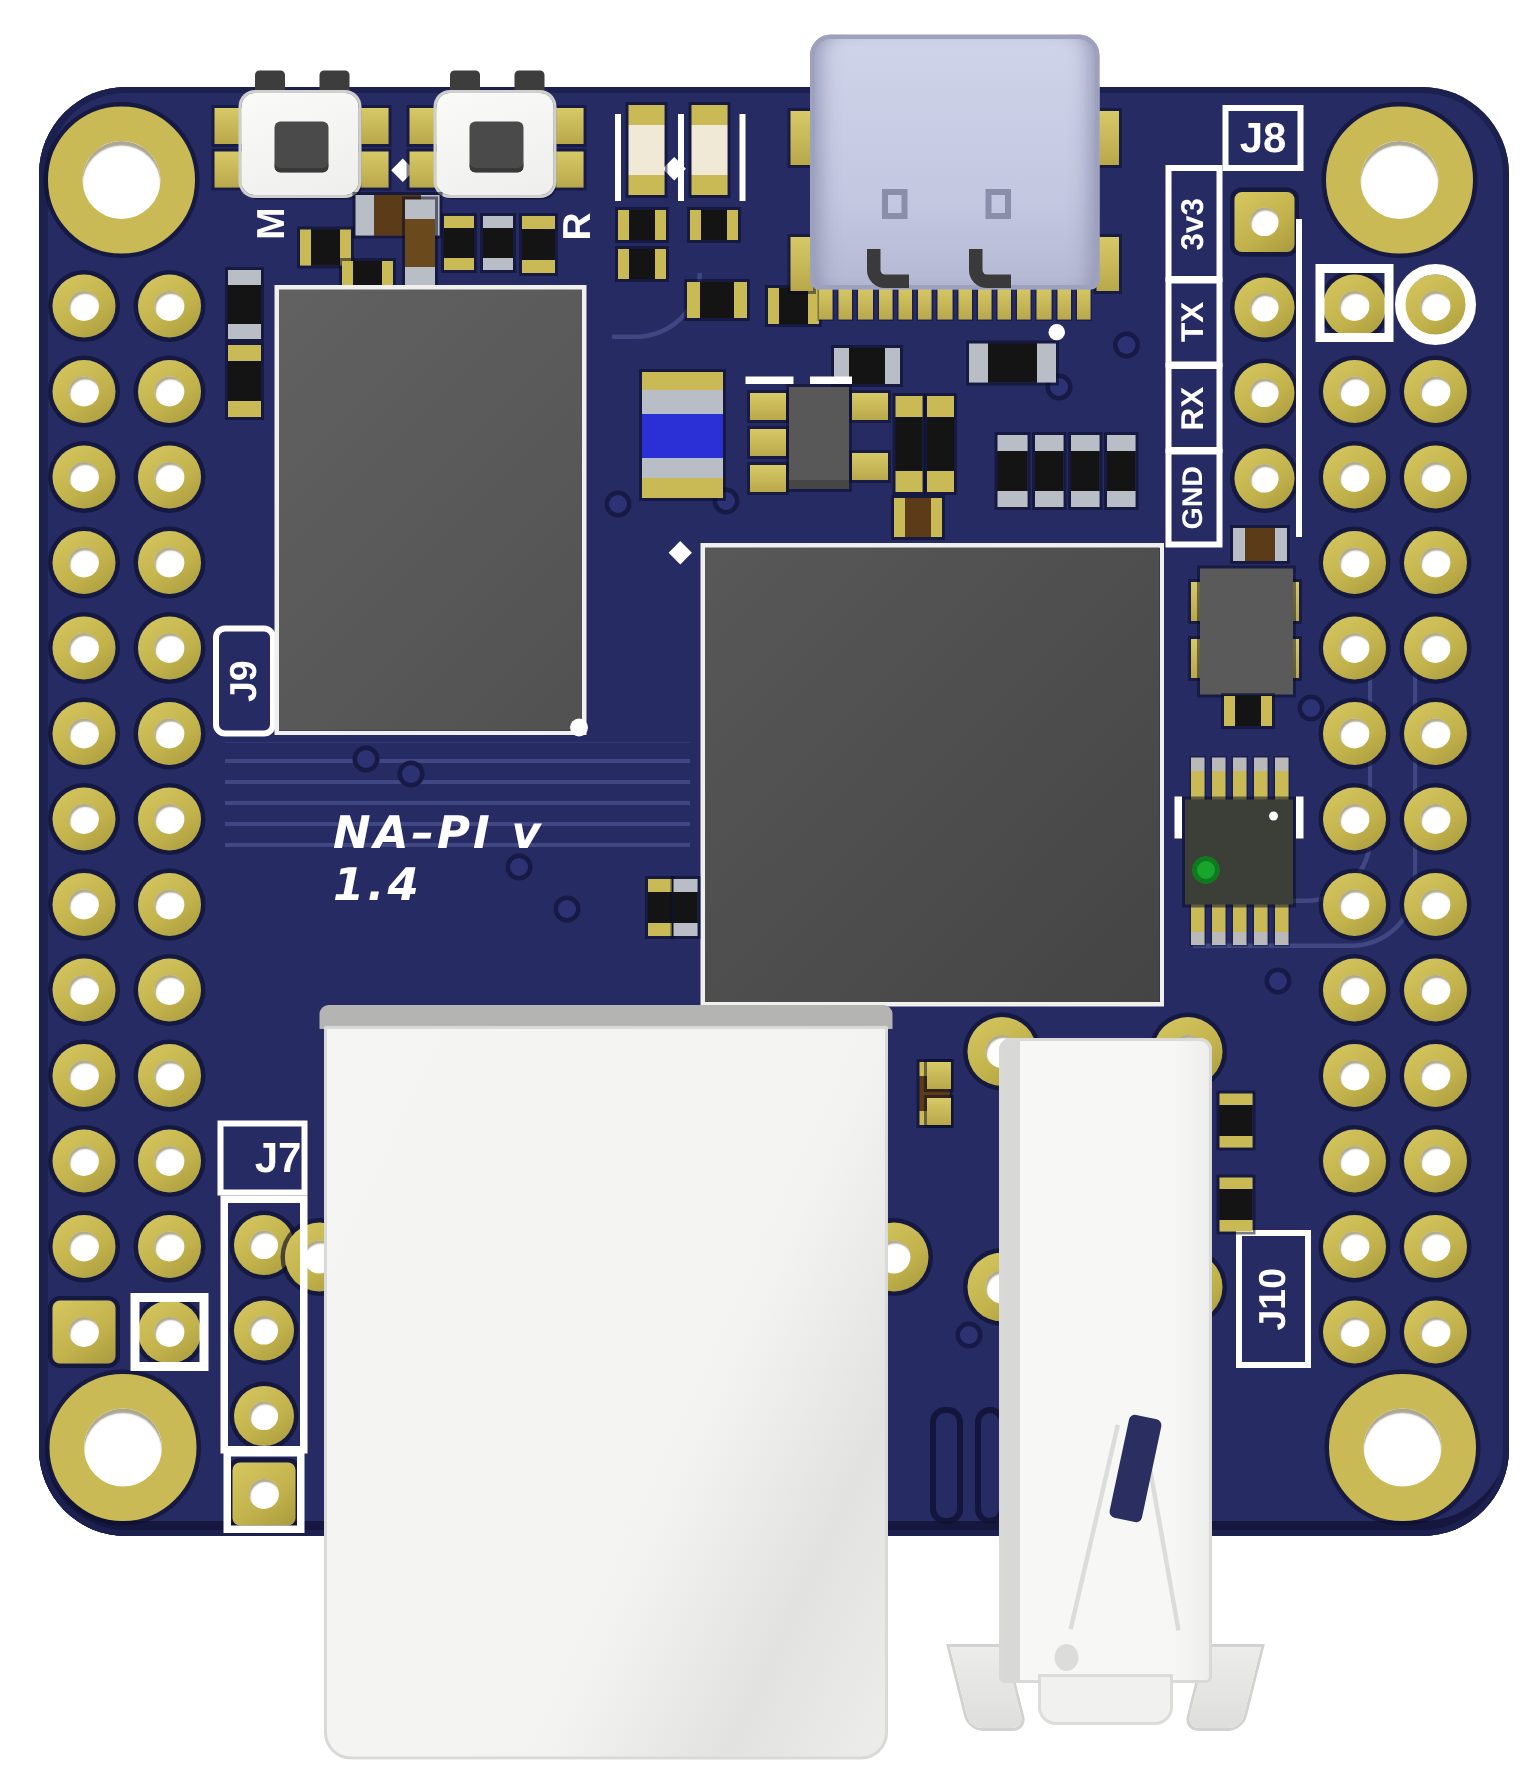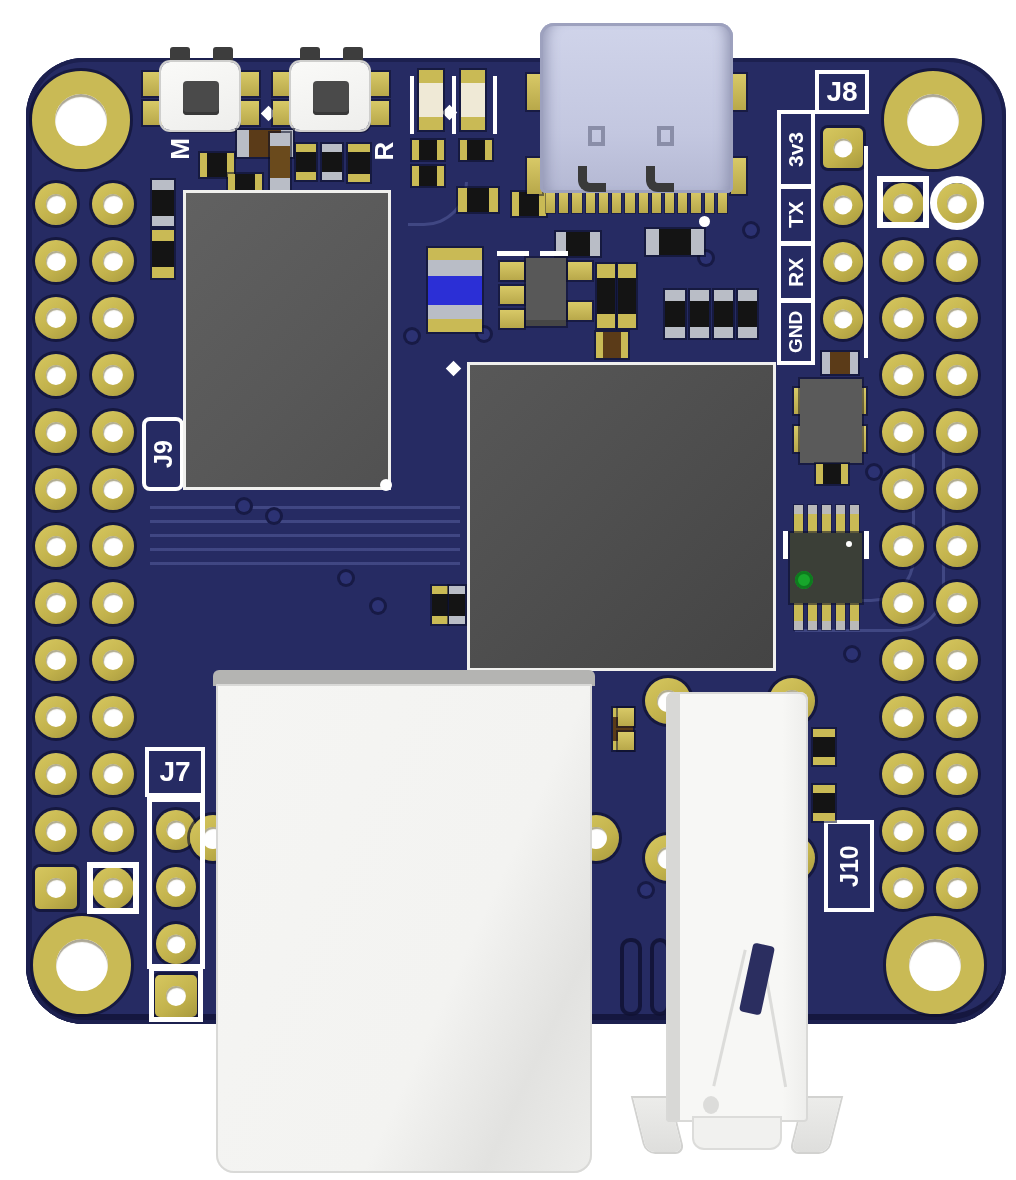--- a/index.html
+++ b/index.html
@@ -311,31 +311,32 @@
   <div class="silk lbl vflip" style="left:777px;top:299px;width:38px;height:66px;font-size:19px;">GND</div>
   <div class="silk-line" style="left:864px;top:146px;width:4px;height:212px;"></div>
 
   <div class="silk" style="left:877px;top:176px;width:52px;height:52px;border-width:6px;"></div>
   <div class="silk" style="left:930px;top:176px;width:54px;height:54px;border-width:7px;border-radius:50%;"></div>
 
   <div class="silk vflip" style="left:142px;top:417px;width:42px;height:74px;font-size:25px;border-radius:8px;">
     <span style="position:static;">J9</span>
   </div>
 
-  <div class="silk" style="left:145px;top:747px;width:60px;height:50px;font-size:28px;">
+  <div class="silk" style="left:145px;top:747px;width:60px;height:50px;font-size:28px;justify-content:flex-end;">
     <span style="position:static;">J7</span>
   </div>
   <div class="silk" style="left:147px;top:797px;width:58px;height:172px;border-width:5px;"></div>
   <div class="silk" style="left:149px;top:966px;width:54px;height:56px;border-width:5px;"></div>
   <div class="silk" style="left:87px;top:862px;width:52px;height:52px;border-width:6px;"></div>
 
   <div class="silk vflip" style="left:824px;top:820px;width:50px;height:92px;font-size:25px;">
     <span style="position:static;">J10</span>
   </div>
 
+  <div class="lbl" style="left:222px;top:552px;width:210px;height:42px;font-size:30px;font-style:italic;letter-spacing:2px;font-family:'DejaVu Sans',sans-serif;">NA–PI  v 1.4</div>
 
   <div class="btn-tab" style="left:170px;top:47px;width:20px;height:18px;"></div>
   <div class="btn-tab" style="left:213px;top:47px;width:20px;height:18px;"></div>
   <div class="gold" style="left:143px;top:72px;width:20px;height:24px;"></div>
   <div class="gold" style="left:143px;top:101px;width:20px;height:24px;"></div>
   <div class="gold" style="left:239px;top:72px;width:20px;height:24px;"></div>
   <div class="gold" style="left:239px;top:101px;width:20px;height:24px;"></div>
   <div class="btn-body" style="left:161px;top:62px;width:78px;height:68px;"></div>
   <div class="btn-center" style="left:183px;top:81px;width:36px;height:34px;"></div>
   <div class="lbl rotccw" style="left:164px;top:132px;width:32px;height:34px;font-size:26px;">M</div>

